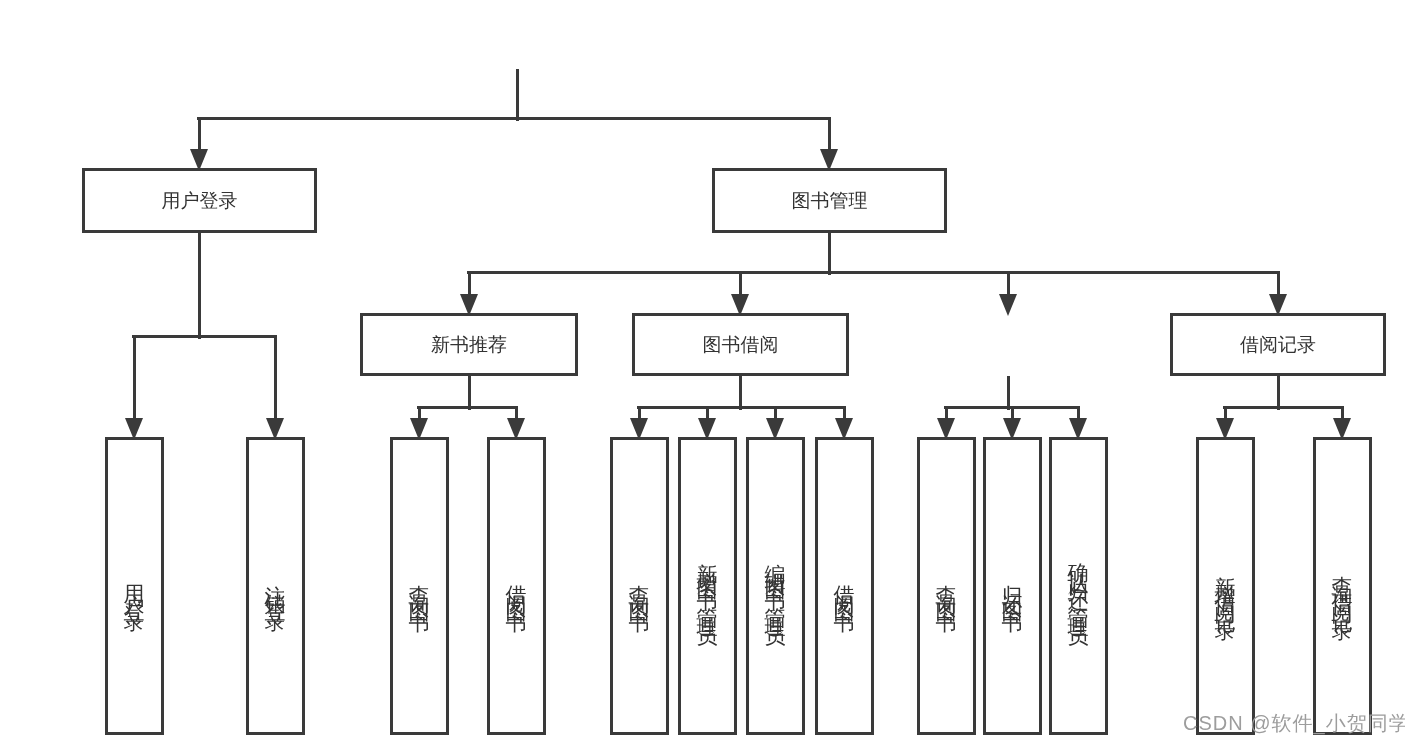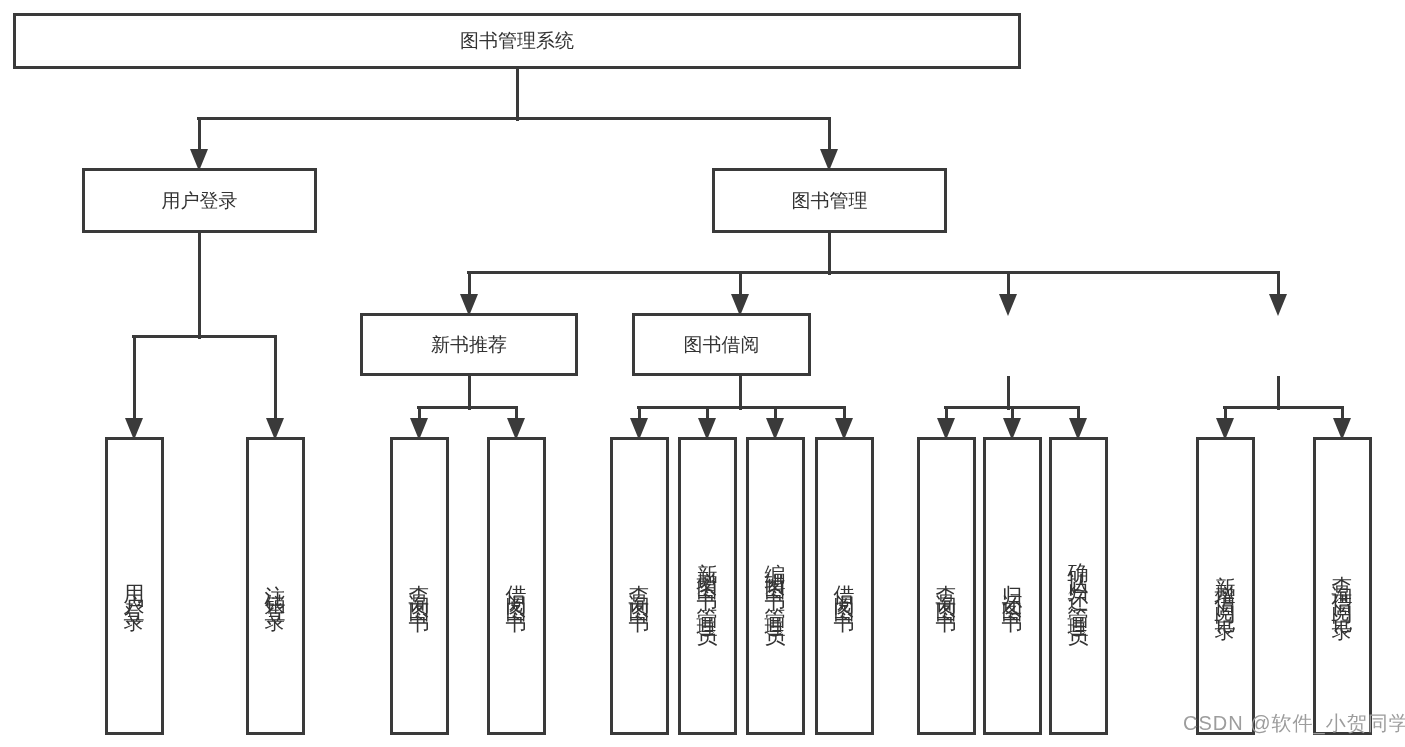--- a/index.html
+++ b/index.html
@@ -98,36 +98,36 @@
       <div class="cl" style="left: 1011px; top: 407px; width: 3px; height: 15px;"></div>
       <div class="arrow" style="left: 1003px; top: 418px;"></div>
       <div class="cl" style="left: 1077px; top: 407px; width: 3px; height: 15px;"></div>
       <div class="arrow" style="left: 1069px; top: 418px;"></div>
       <div class="cl" style="left: 1224px; top: 407px; width: 3px; height: 15px;"></div>
       <div class="arrow" style="left: 1216px; top: 418px;"></div>
       <div class="cl" style="left: 1341px; top: 407px; width: 3px; height: 15px;"></div>
       <div class="arrow" style="left: 1333px; top: 418px;"></div>
     </div>
 
-  <div class="node" style="left:13px;top:13px;width:1008px;height:56px">
-    <span>图书管理系统</span>
-  </div>
 
   <div class="node" style="left:82px;top:168px;width:235px;height:65px">
     <span>用户登录</span>
   </div>
   <div class="node" style="left:712px;top:168px;width:235px;height:65px">
     <span>图书管理</span>
   </div>
 
   <div class="node" style="left:360px;top:313px;width:218px;height:63px">
     <span>新书推荐</span>
   </div>
-  <div class="node" style="left:632px;top:313px;width:179px;height:63px">
+  <div class="node" style="left:632px;top:313px;width:217px;height:63px">
     <span>图书借阅</span>
+  </div>
+  <div class="node" style="left:1170px;top:313px;width:216px;height:63px">
+    <span>借阅记录</span>
   </div>
 
   <div class="leaf" style="left:105px">
     <span class="vtext">用户登录</span>
   </div>
   <div class="leaf" style="left:246px">
     <span class="vtext">注销登录</span>
   </div>
   <div class="leaf" style="left:390px">
     <span class="vtext">查询图书</span>

